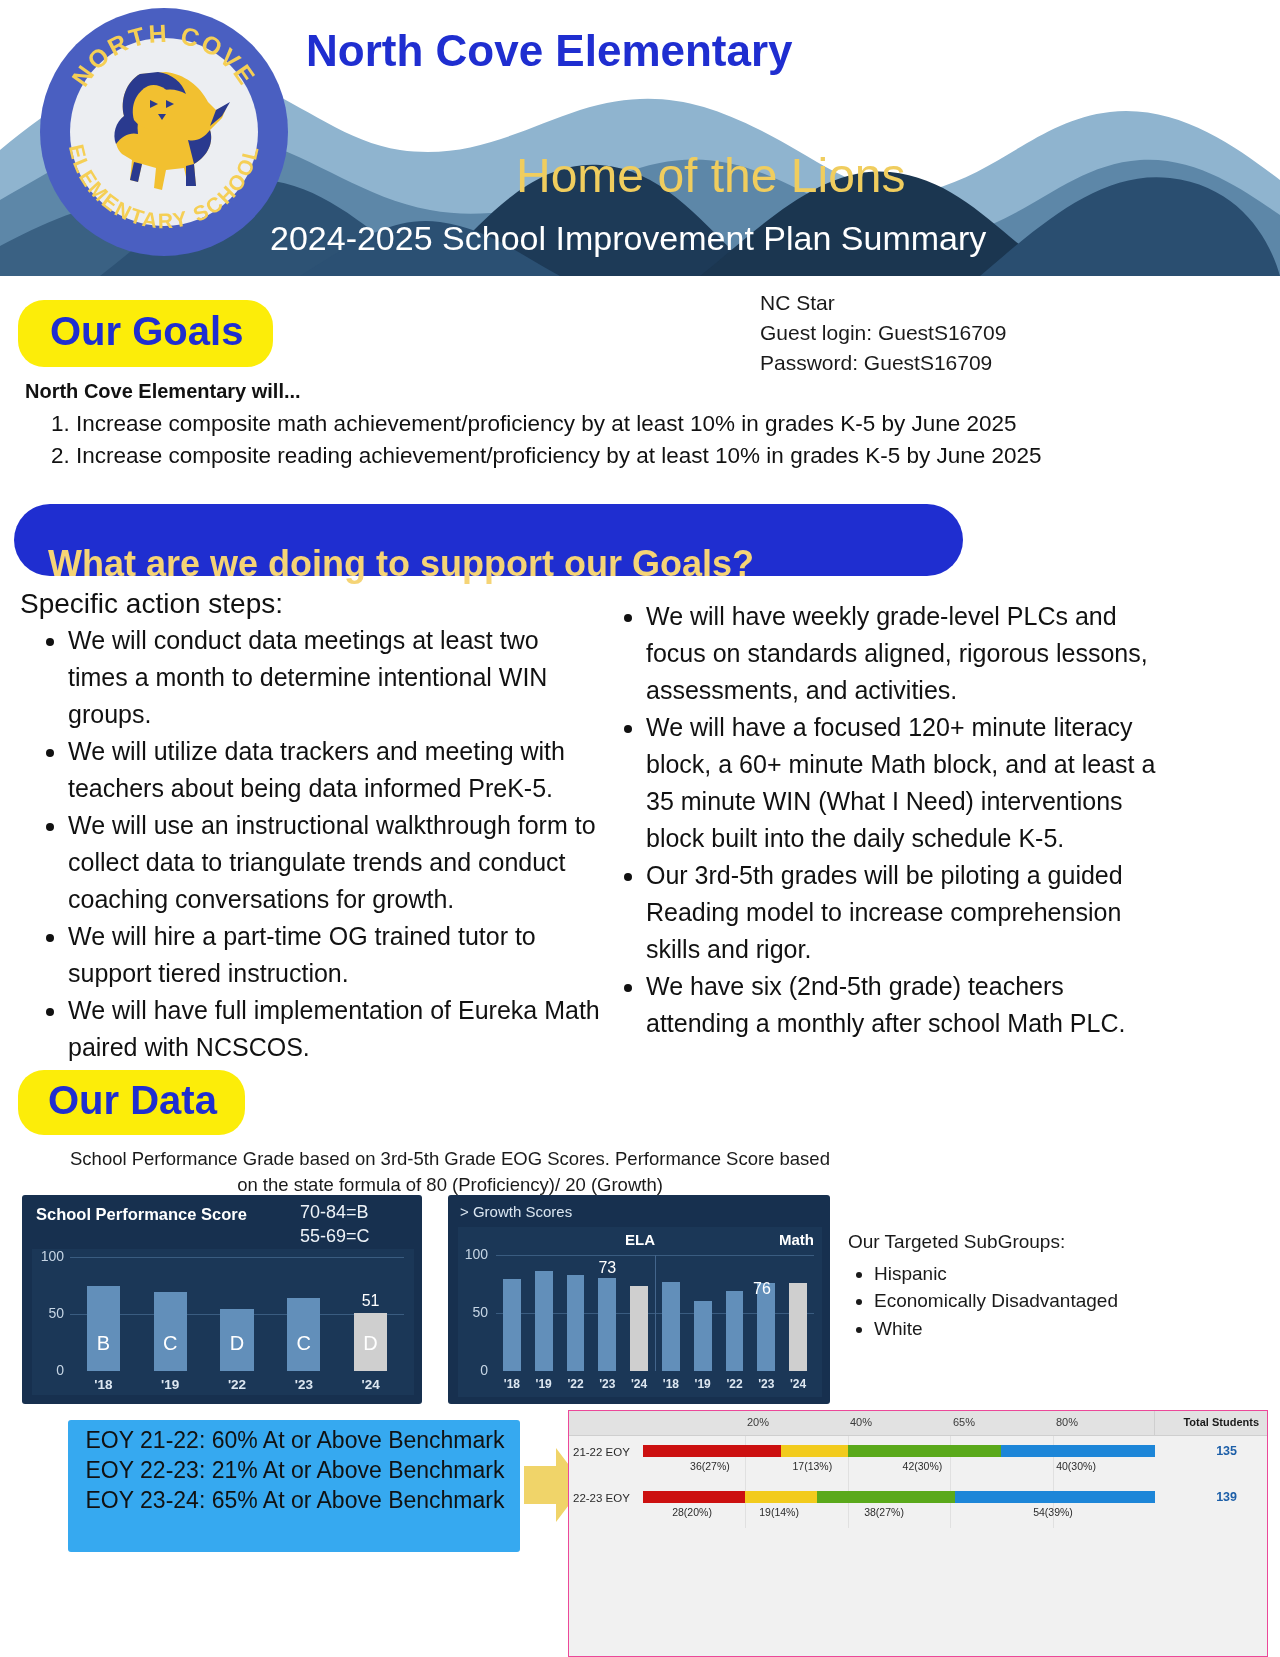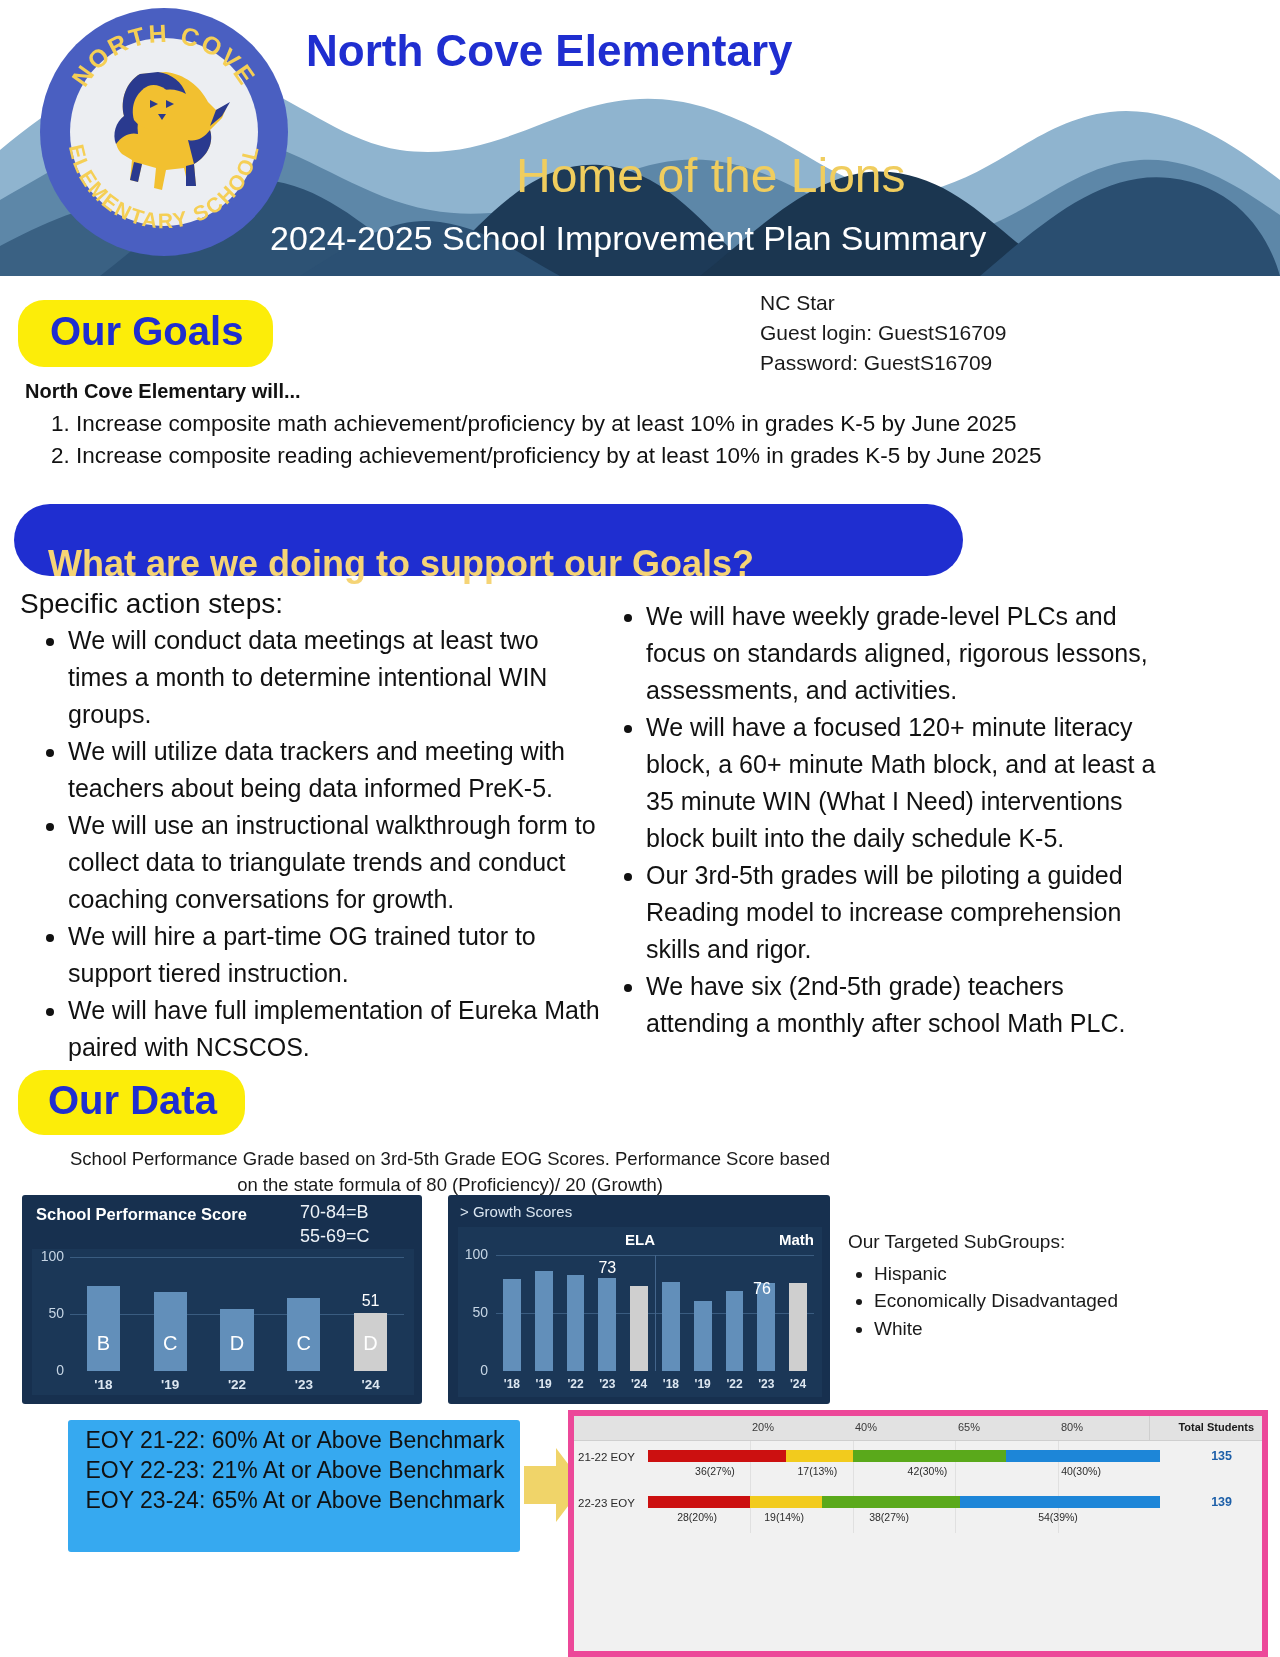--- a/index.html
+++ b/index.html
@@ -217,21 +217,21 @@
   #arrow {
     position: absolute; left: 524px; top: 1442px;
     width: 60px; height: 86px;
   }
 
   
   #mclass-table {
     position: absolute; left: 568px; top: 1410px;
     width: 700px; height: 247px;
     background: #f1f1f1;
-    border: 6px solid #ec4899;
+    border: 1px solid #ec4899;
   }
   #mt-head {
     position: relative; height: 25px;
     background: #e2e2e2;
     border-bottom: 1px solid #cfcfcf;
   }
   #mt-head .pct {
     position: absolute; top: 5px;
     font-size: 11px; color: #3a3a3a;
   }

